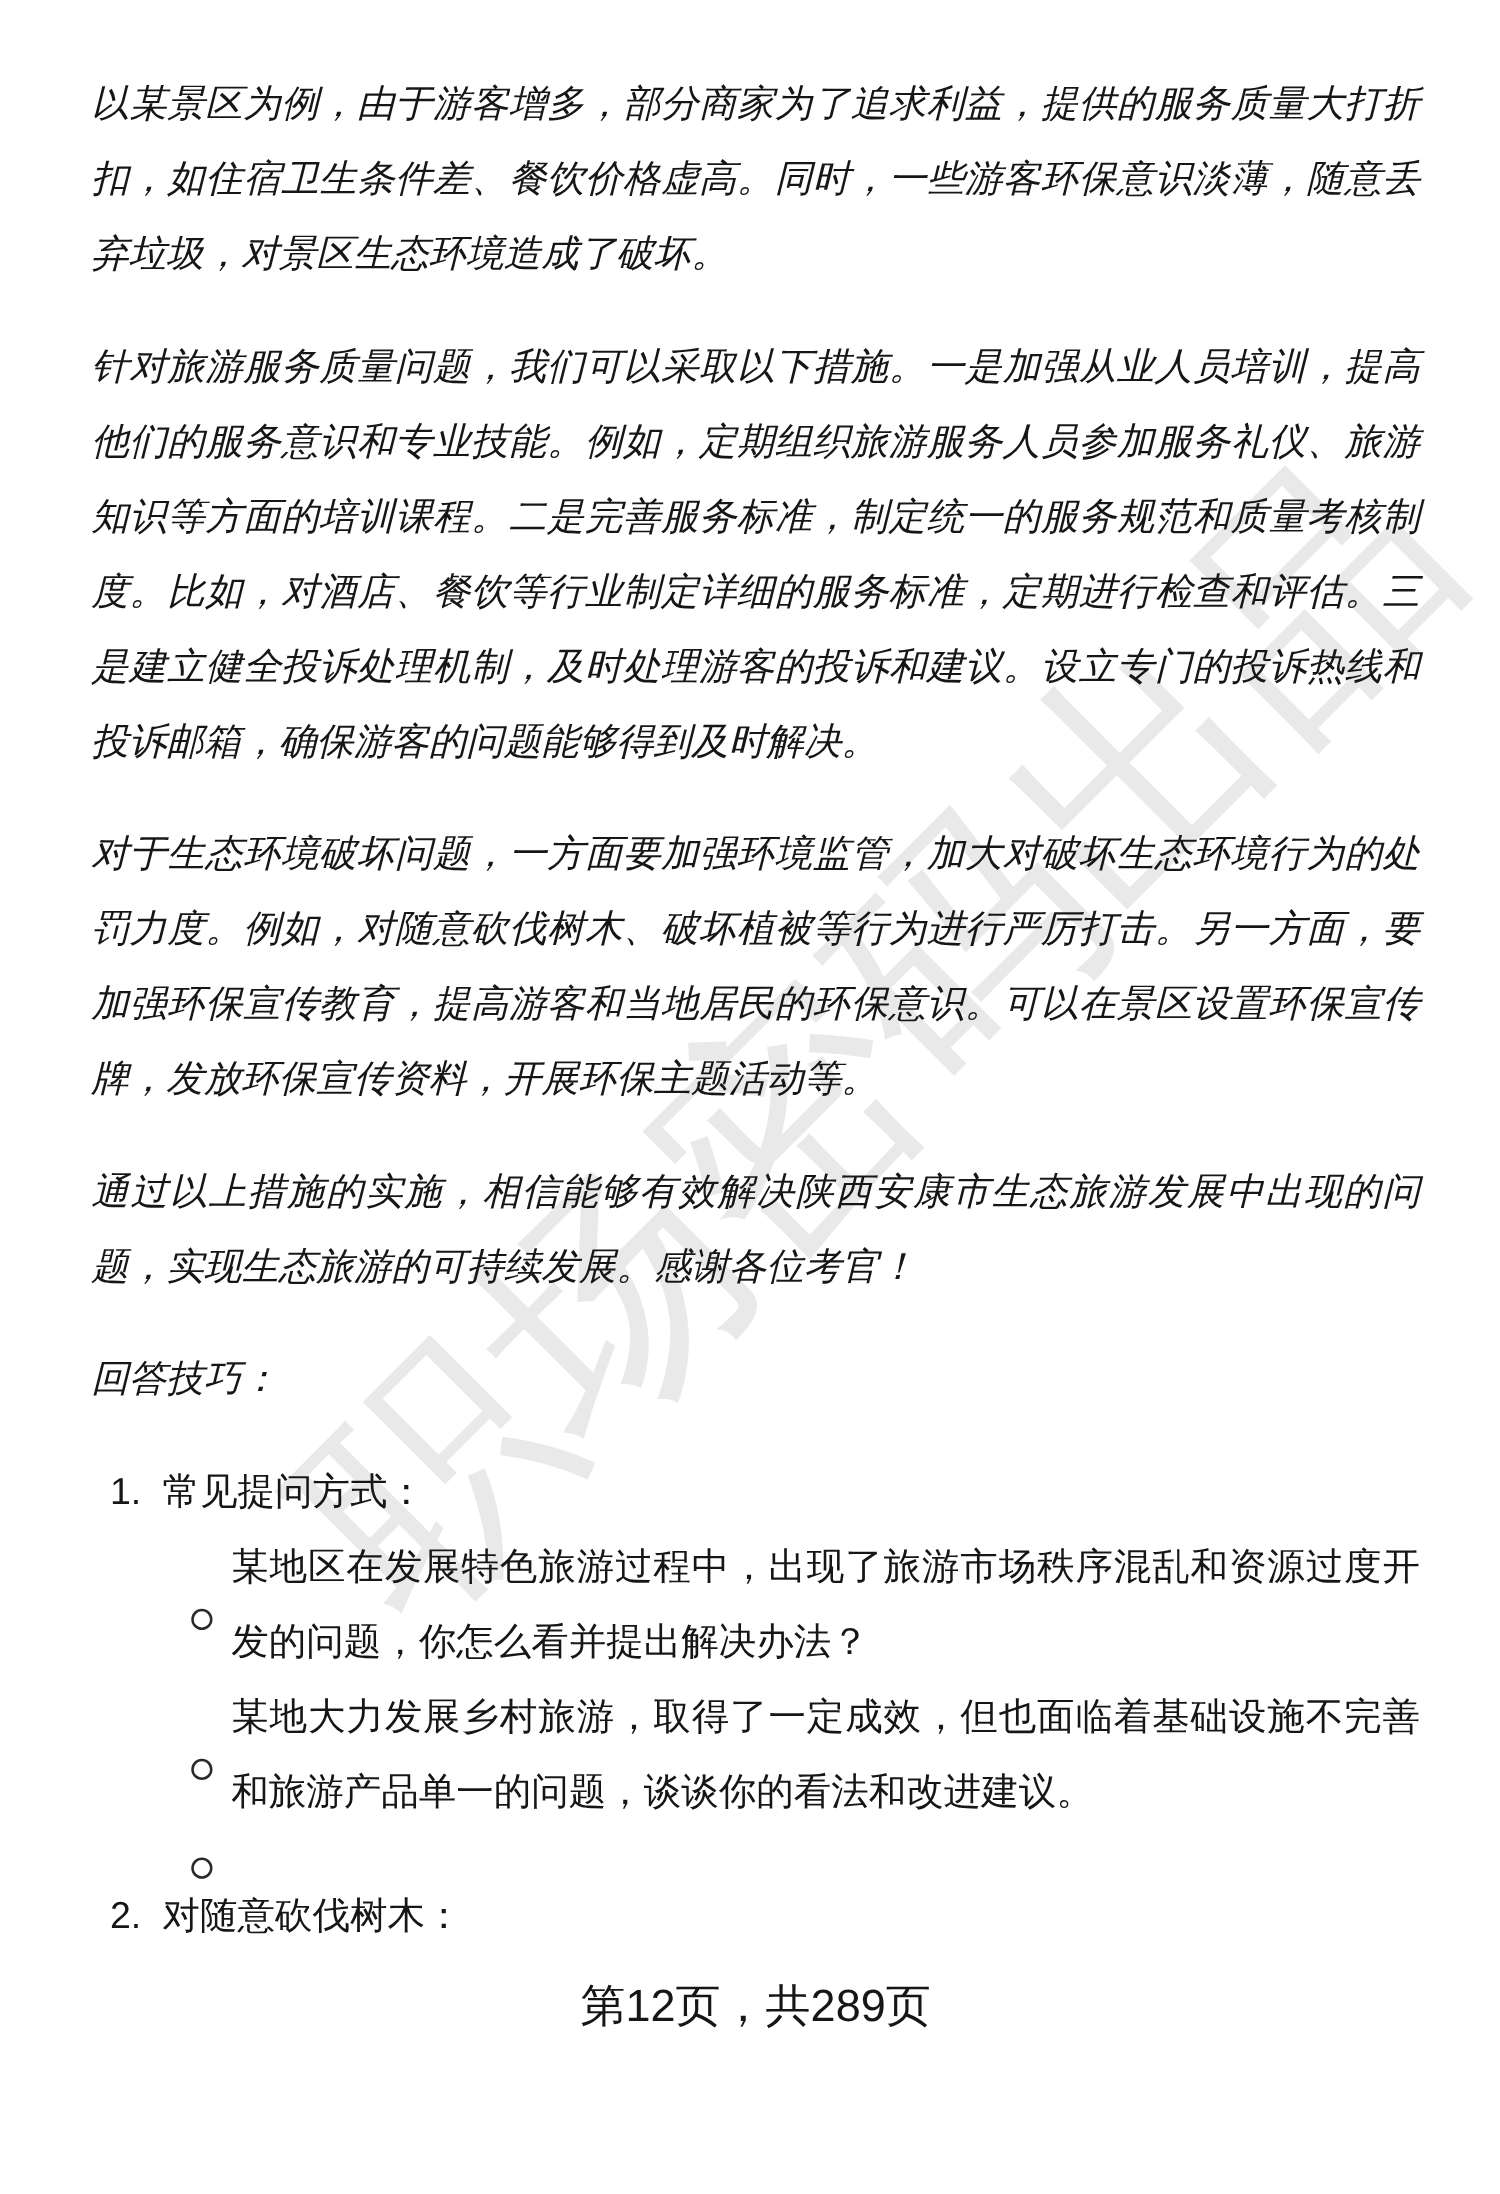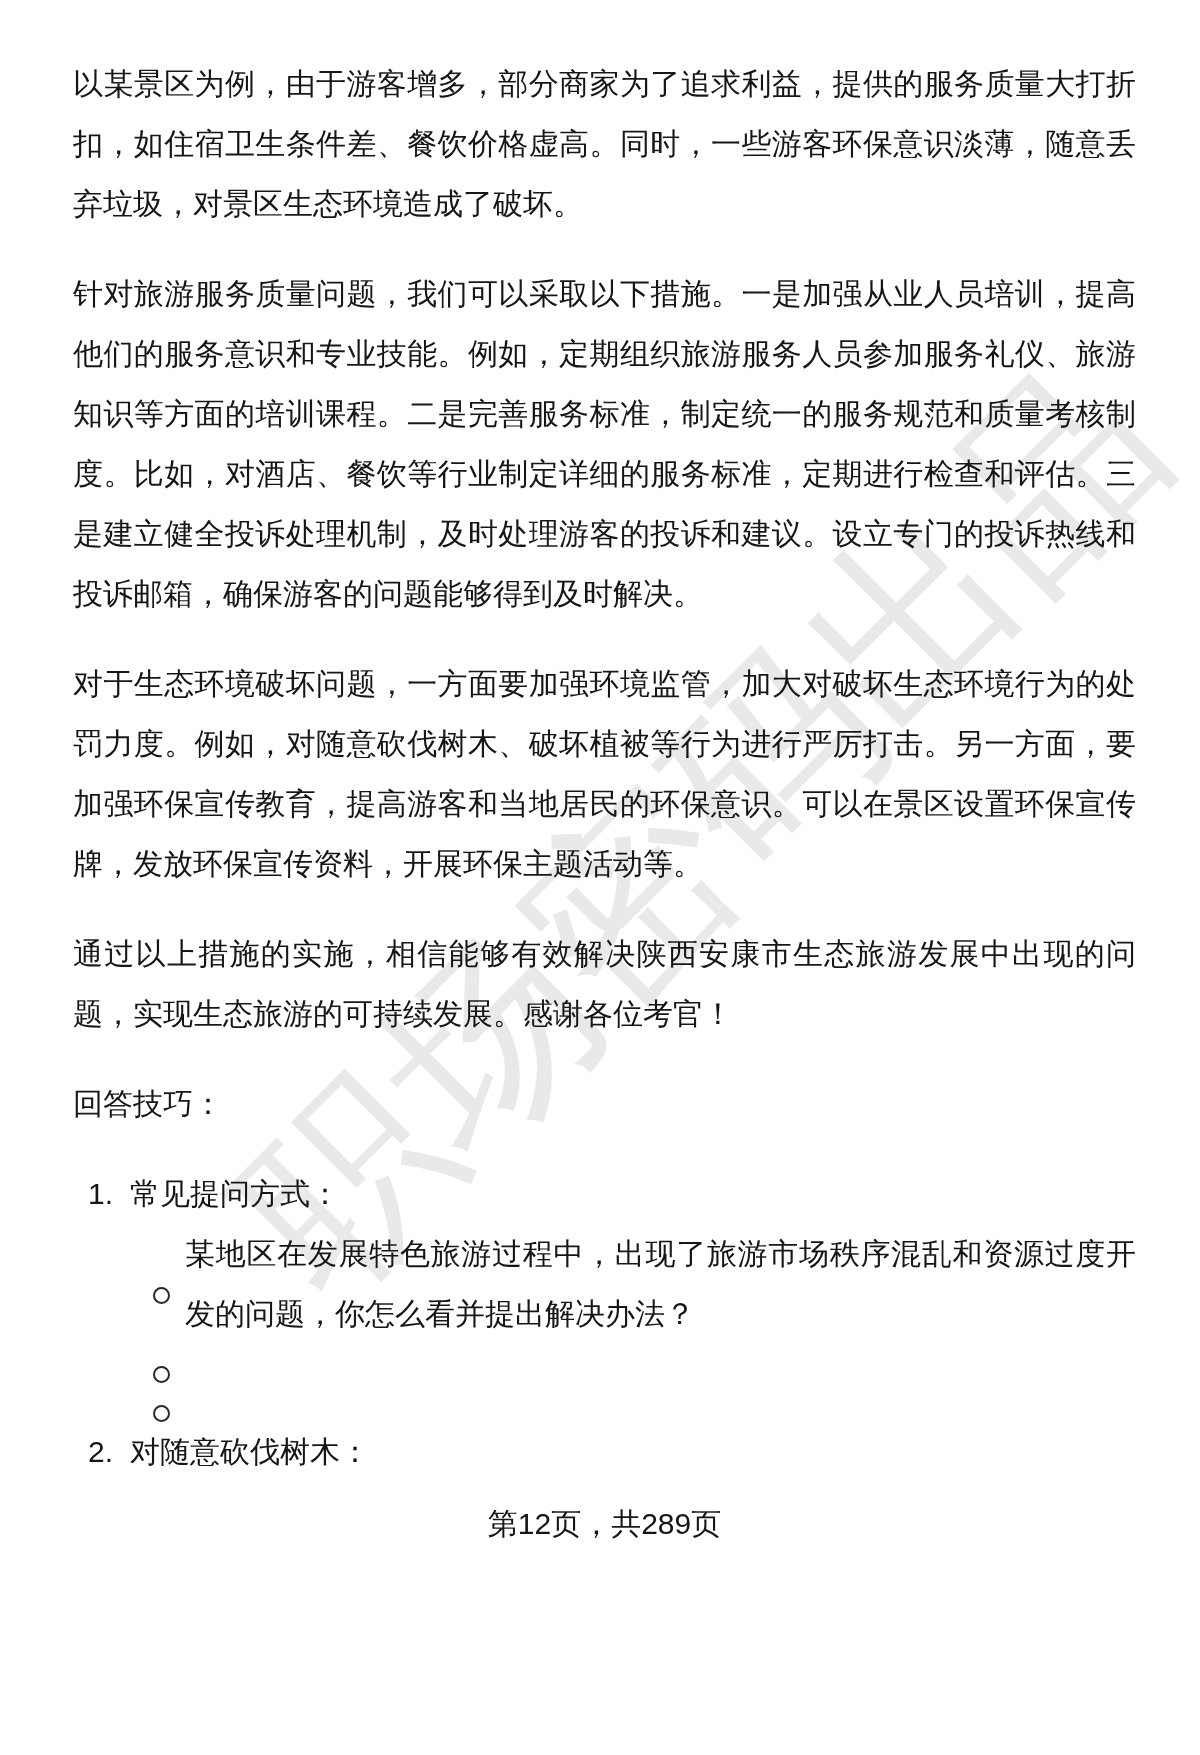--- a/index.html
+++ b/index.html
@@ -33,20 +33,21 @@
   .content {
     position: relative;
     z-index: 1;
     padding: 54px 64px 0 73px;
     font-size: 30px;
     line-height: 60px;
   }
   p.para {
     margin: 0 0 30px 0;
     text-align: justify;
+    font-style: italic;
   }
   .list-section {
     margin-top: 10px;
   }
   .num-item {
     display: flex;
     align-items: flex-start;
   }
   .num-item .num {
     flex: 0 0 42px;
@@ -71,21 +72,21 @@
     border-radius: 50%;
     background: transparent;
   }
   .bullet-text {
     flex: 1;
     text-align: justify;
   }
   .footer {
     margin-top: 24px;
     text-align: center;
-    font-size: 30px;
+    font-size: 36px;
     line-height: 36px;
   }
 </style>
 </head>
 <body>
 
 <div class="page">
 
   <div class="watermark">职场密码出品</div>
 
@@ -108,20 +109,21 @@
         <span class="num-label">常见提问方式：</span>
       </div>
 
       <div class="bullet-item">
         <span class="bullet-marker"></span>
         <span class="bullet-text">某地区在发展特色旅游过程中，出现了旅游市场秩序混乱和资源过度开发的问题，你怎么看并提出解决办法？</span>
       </div>
 
       <div class="bullet-item">
         <span class="bullet-marker"></span>
+        <span class="bullet-text">某地大力发展乡村旅游，取得了一定成效，但也面临着基础设施不完善和旅游产品单一的问题，谈谈你的看法和改进建议。</span>
       </div>
 
       <div class="bullet-item">
         <span class="bullet-marker"></span>
       </div>
 
       <div class="num-item">
         <span class="num">2.</span>
         <span class="num-label">对随意砍伐树木：</span>
       </div>

